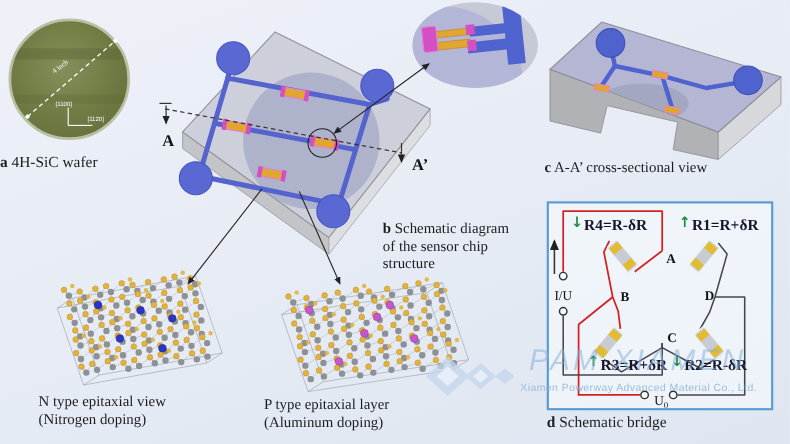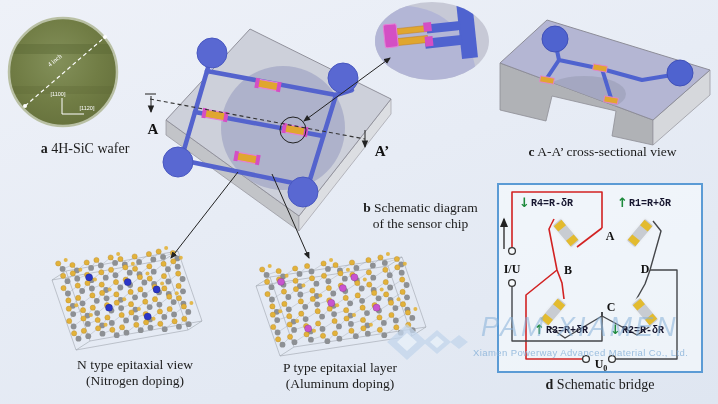--- a/index.html
+++ b/index.html
@@ -1,32 +1,32 @@
 <!DOCTYPE html>
 <html><head>
 <meta charset="utf-8">
 <style>
   html,body{margin:0;padding:0;background:#eceff6;}
   #fig{position:relative;width:718px;height:404px;overflow:hidden;
        background:linear-gradient(160deg,#eef1f8 0%,#e7ecf5 45%,#dfe6f1 100%);
        font-family:"Liberation Serif",serif;}
   .abs{position:absolute;}
-  .lbl{font-family:"Liberation Serif",serif;color:#1c1c1c;font-size:13.5px;line-height:16px;text-align:center;}
+  .lbl{font-family:"Liberation Serif",serif;color:#1c1c1c;font-size:13.5px;line-height:16px;}
   .lbl b{font-weight:bold;}
   svg{position:absolute;overflow:visible;}
   
   #bridge-box{position:absolute;left:497px;top:183px;width:206px;height:190px;
       border:2px solid #5b9bd5;background:rgba(250,253,255,.55);box-sizing:border-box;}
-  .rlab{position:absolute;font-family:Liberation Mono, monospace;font-weight:bold;
-        font-size:10px;color:#15152e;white-space:nowrap;text-align:center;}
+  .rlab{position:absolute;font-family:Liberation Serif, serif;font-weight:bold;
+        font-size:14px;color:#15152e;white-space:nowrap;text-align:center;}
   .garrow{position:absolute;font-family:"DejaVu Sans",sans-serif;font-weight:bold;
         font-size:13px;color:#1d8a3b;line-height:13px;}
   .node{position:absolute;font-family:"Liberation Serif",serif;font-weight:bold;
         font-size:12px;color:#111;transform:translate(-50%,-50%);}
-  .term{position:absolute;font-family:"Liberation Serif",serif;font-weight:bold;
+  .term{position:absolute;font-family:"Liberation Serif",serif;font-weight:normal;
         font-size:12px;color:#111;transform:translate(-50%,-50%);white-space:nowrap;}
   .seclab{position:absolute;font-family:"Liberation Serif",serif;font-weight:bold;
         font-size:15px;color:#111;transform:translate(-50%,-50%);}
   #watermark{position:absolute;left:385px;top:314px;width:333px;height:54px;z-index:50;
         pointer-events:none;}
   #wm-brand{position:absolute;left:96px;top:-2px;font-family:"Liberation Sans",sans-serif;
         font-weight:normal;font-style:italic;font-size:27px;letter-spacing:3px;
         color:rgba(134,176,216,.55);white-space:nowrap;}
   #wm-company{position:absolute;left:88px;top:33px;font-family:"Liberation Sans",sans-serif;
         font-size:9.5px;letter-spacing:.4px;color:rgba(134,176,216,.8);white-space:nowrap;}
@@ -915,20 +915,21 @@
   </div>
   <div class="abs lbl" style="left:240px;top:360px;width:200px">
     <div>P type epitaxial layer</div>
     <div>(Aluminum doping)</div>
   </div>
 
   <div class="abs lbl" style="left:348px;top:200px;width:145px">
     <div><b>b</b>
       <span>Schematic diagram</span></div>
     <div>of the sensor chip</div>
+    <div>structure</div>
   </div>
 
   <svg style="left:0;top:0;z-index:2" width="718" height="404" viewBox="0 0 718 404">
     <defs>
       <marker id="ah" markerWidth="8" markerHeight="8" refX="6" refY="3" orient="auto" markerUnits="strokeWidth">
         <path d="M0,0 L7,3 L0,6 Z" fill="#222"></path>
       </marker>
       <marker id="ahr" markerWidth="8" markerHeight="8" refX="1" refY="3" orient="auto" markerUnits="strokeWidth">
         <path d="M7,0 L0,3 L7,6 Z" fill="#222"></path>
       </marker>

